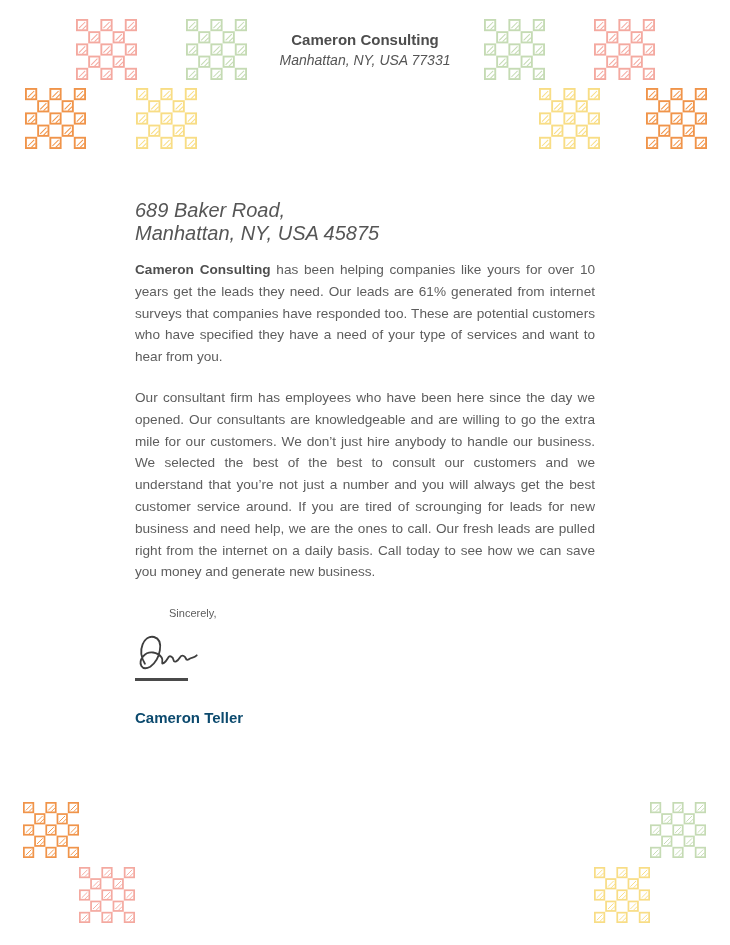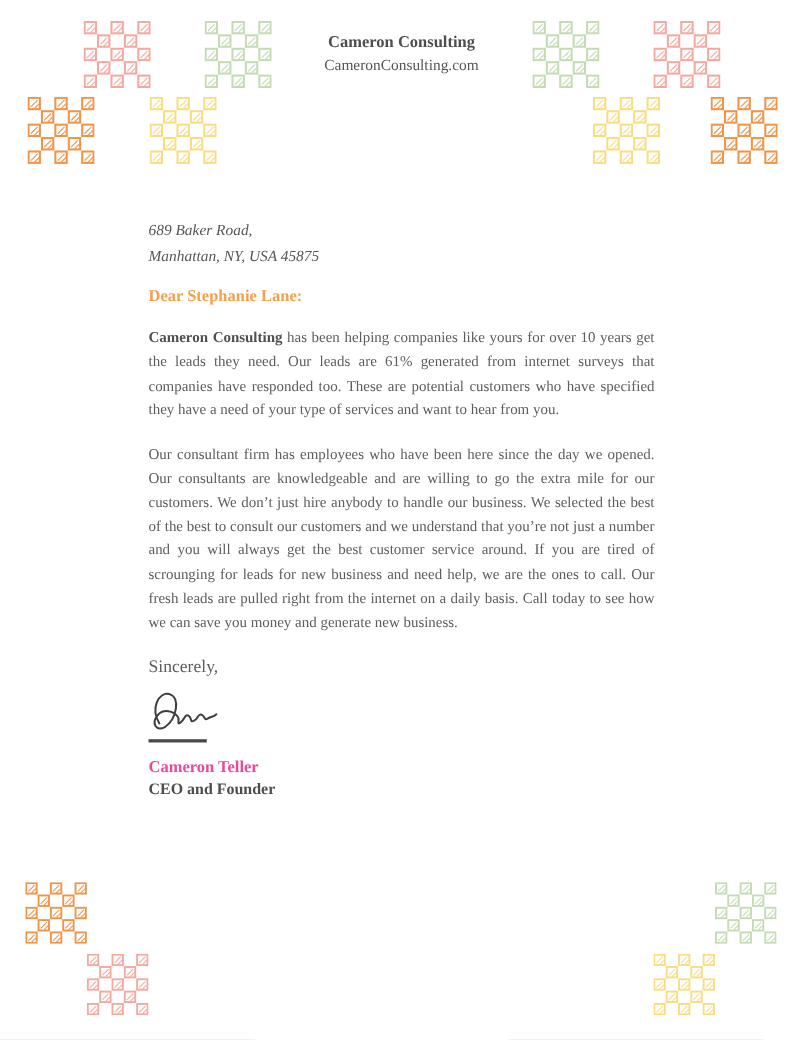--- a/index.html
+++ b/index.html
@@ -1,19 +1,19 @@
 <!DOCTYPE html>
 <html><head>
 <meta charset="utf-8">
 <style>
   html,body{margin:0;padding:0;background:#e8e8e8;}
   .page{
     position:relative;width:730px;height:945px;background:#ffffff;
     margin:0 auto;overflow:hidden;
-    font-family:Liberation Serif, serif;
+    font-family:Liberation Sans, sans-serif;
   }
   
   .motif{position:absolute;width:61px;height:61px;}
   .motif.sm{width:56px;height:56px;}
   .motif svg{display:block;width:100%;height:100%;}
   .m-tl-pink  {left:76px;  top:19px;}
   .m-tl-green {left:186px; top:19px;}
   .m-tl-orange{left:25px;  top:88px;}
   .m-tl-yellow{left:136px; top:88px;}
   .m-tr-green {left:484px; top:19px;}
@@ -24,29 +24,29 @@
   .m-bl-pink  {left:79px;  top:867px;}
   .m-br-green {left:650px; top:802px;}
   .m-br-yellow{left:594px; top:867px;}
   
   .letterhead{position:absolute;left:0;right:0;top:29px;text-align:center;line-height:21px;color:#4f4f4f;}
   .company{font-size:15px;font-weight:bold;color:#4d4d4d;}
   .addr{font-size:14px;color:#555555;}
   .italic{font-style:italic;}
   
   .content{position:absolute;left:135px;width:460px;top:199px;color:#5d5d5d;}
-  .recipient{font-size:14px;line-height:23px;color:#565656;margin:0 0 14px 0;}
+  .recipient{font-size:20px;line-height:23px;color:#565656;margin:0 0 14px 0;}
   .salutation{font-size:15px;font-weight:bold;color:#f5a04d;margin:0 0 15px 0;line-height:22px;}
   p.body-par{margin:0 0 19px 0;font-size:13.6px;line-height:21.8px;text-align:justify;}
   p.body-par strong{color:#4f4f4f;}
-  .valediction{margin-top:1px;font-size:16px;line-height:22px;}
+  .valediction{margin-top:1px;font-size:11px;line-height:22px;margin-left:34px;}
   .signature{margin-top:7px;}
   .signature svg{display:block;}
   .sig-line{width:53px;height:3px;background:#4a4a4a;margin-top:3px;}
-  .sig-name{margin-top:13px;font-size:15px;font-weight:bold;color:#ec4899;line-height:20px;}
+  .sig-name{margin-top:27px;font-size:15px;font-weight:bold;color:#0c4a6e;line-height:20px;}
   .sig-title{font-size:14.5px;font-weight:bold;color:#4d4d4d;line-height:20px;}
 </style>
 </head>
 <body>
 
 <div class="page">
 
   <div class="motif m-tl-pink">
       <svg viewBox="0 0 65 65">
         <rect x="1" y="1" width="11" height="11" fill="#fff" stroke="#F4A9A0" stroke-width="2"></rect>
@@ -559,39 +559,37 @@
         <line x1="29.2" y1="61.8" x2="35.8" y2="55.2" stroke="#F8DD85" stroke-width="1.1"></line>
         <line x1="32.8" y1="63.2" x2="37.2" y2="58.8" stroke="#F8DD85" stroke-width="1.1"></line>
         <rect x="53" y="53" width="11" height="11" fill="#fff" stroke="#F8DD85" stroke-width="2"></rect>
         <line x1="55.2" y1="61.8" x2="61.8" y2="55.2" stroke="#F8DD85" stroke-width="1.1"></line>
         <line x1="58.8" y1="63.2" x2="63.2" y2="58.8" stroke="#F8DD85" stroke-width="1.1"></line>
       </svg>
     </div>
 
   <header class="letterhead">
     <div class="company">Cameron Consulting</div>
-    <div class="addr">CameronConsulting.com</div>
+    <div class="addr italic">Manhattan, NY, USA 77331</div>
   </header>
 
   <main class="content">
     <div class="recipient italic">
       <div>689 Baker Road,</div>
       <div>Manhattan, NY, USA 45875</div>
     </div>
 
-    <div class="salutation">Dear Stephanie Lane:</div>
 
     <p class="body-par"><strong>Cameron Consulting</strong><span> has been helping companies like yours for over 10 years get the leads they need. Our leads are 61% generated from internet surveys that companies have responded too. These are potential customers who have specified they have a need of your type of services and want to hear from you.</span></p>
     <p class="body-par">Our consultant firm has employees who have been here since the day we opened. Our consultants are knowledgeable and are willing to go the extra mile for our customers. We don’t just hire anybody to handle our business. We selected the best of the best to consult our customers and we understand that you’re not just a number and you will always get the best customer service around. If you are tired of scrounging for leads for new business and need help, we are the ones to call. Our fresh leads are pulled right from the internet on a daily basis. Call today to see how we can save you money and generate new business.</p>
 
     <div class="valediction">Sincerely,</div>
 
     <div class="signature">
       <svg width="64" height="44" viewBox="0 0 84 56" fill="none">
         <path d="M 13,42 C 2,24 12,4 25,7 C 39,11 33,37 20,46 C 9,52 3,42 11,32 C 18,24 30,27 35,34 C 38,39 33,44 38,41 C 44,37 43,30 48,33 C 52,35 49,41 54,39 C 60,36 59,29 64,32 C 68,34 66,39 71,36 C 75,33 77,35 81,31" stroke="#3e3e3e" stroke-width="2.4" stroke-linecap="round" stroke-linejoin="round"></path>
       </svg>
       <div class="sig-line"></div>
     </div>
 
     <div class="sig-name">Cameron Teller</div>
-    <div class="sig-title">CEO and Founder</div>
   </main>
 </div>
 
 </body></html>

